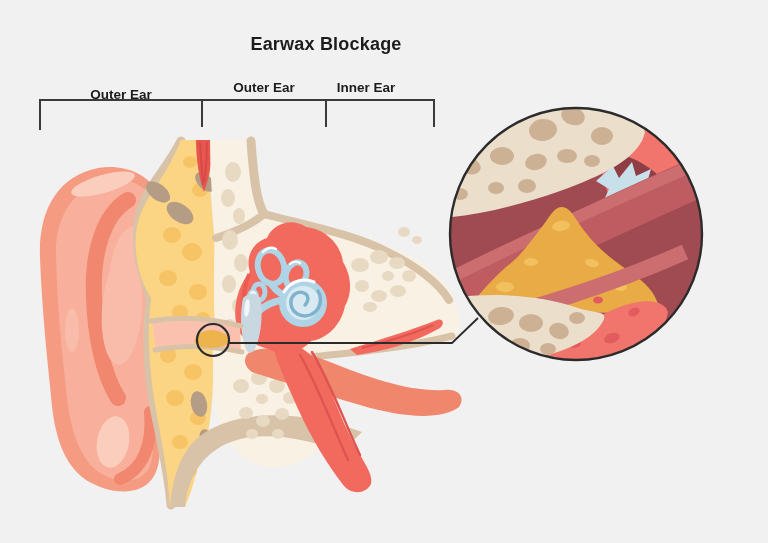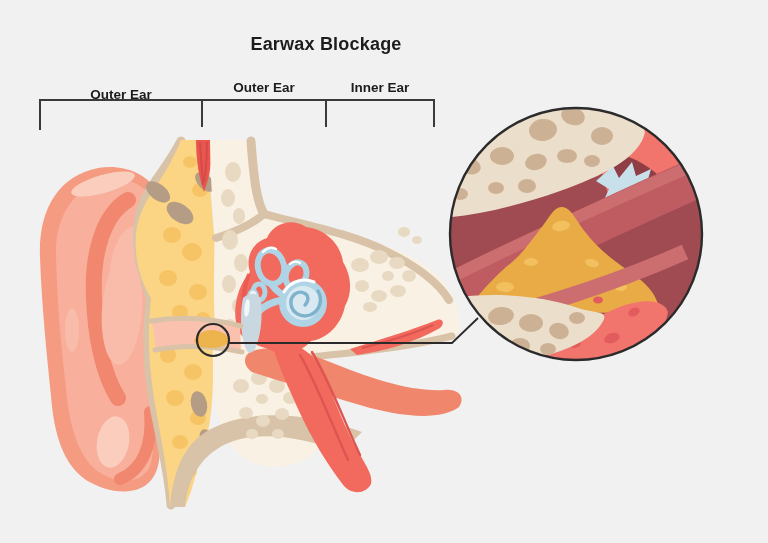--- a/index.html
+++ b/index.html
@@ -13,21 +13,21 @@
   .title{
     position:absolute;top:34px;left:0;width:652px;text-align:center;
     font-size:18px;font-weight:700;color:var(--ink);letter-spacing:.2px;
   }
   .region-label{
     position:absolute;top:80px;transform:translateX(-50%);
     font-size:13.5px;font-weight:700;color:var(--ink);white-space:nowrap;
   }
   .lbl-outer{left:121px;margin-top:7px;}
   .lbl-middle{left:264px;}
-  .lbl-inner{left:380px;}
+  .lbl-inner{left:366px;}
 </style>
 </head>
 <body>
 
 <div class="canvas">
 
   <svg class="art" width="768" height="543" viewBox="0 0 768 543">
     <defs>
       <clipPath id="insetClip">
           <circle cx="576" cy="234" r="126"></circle>

